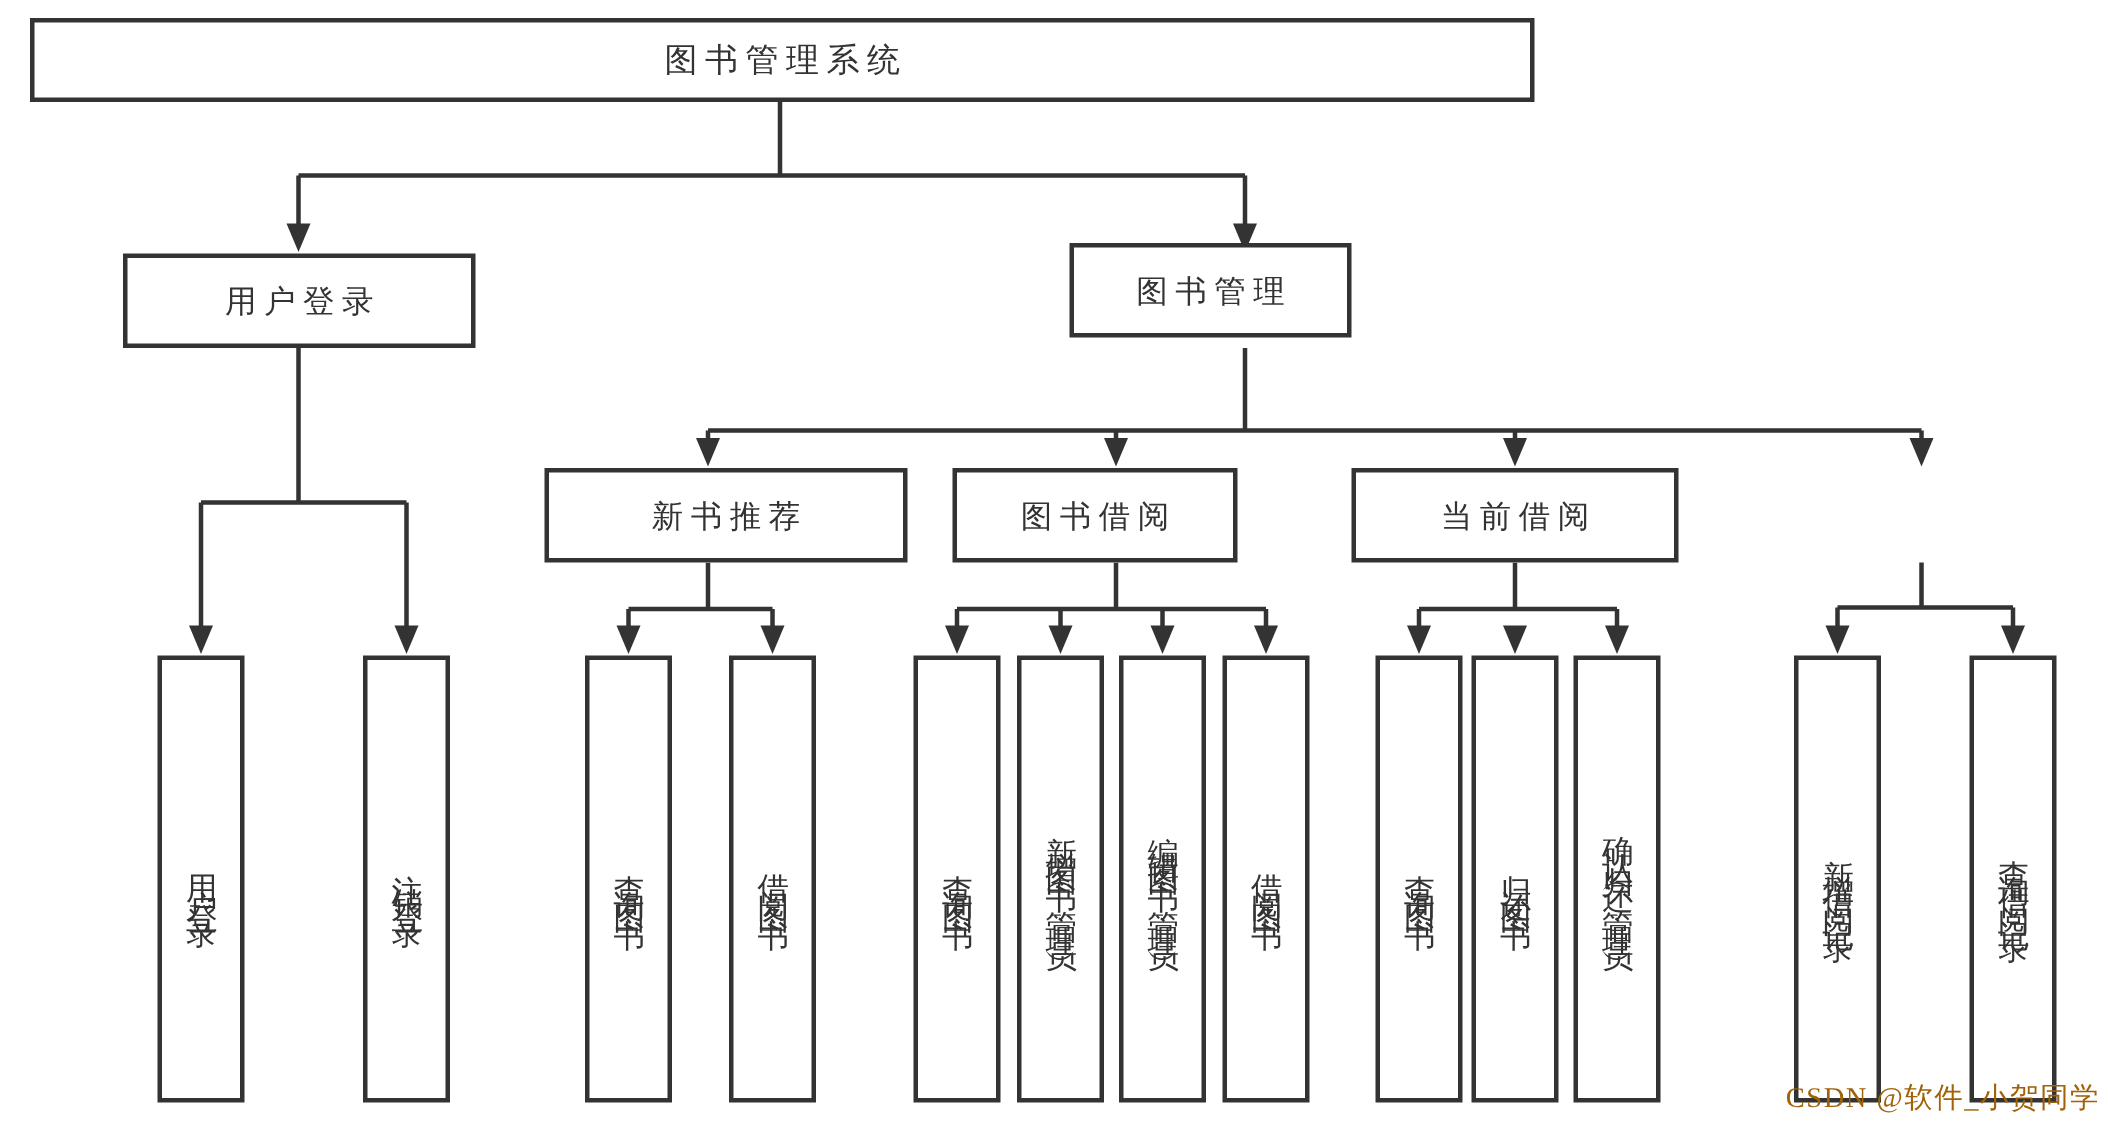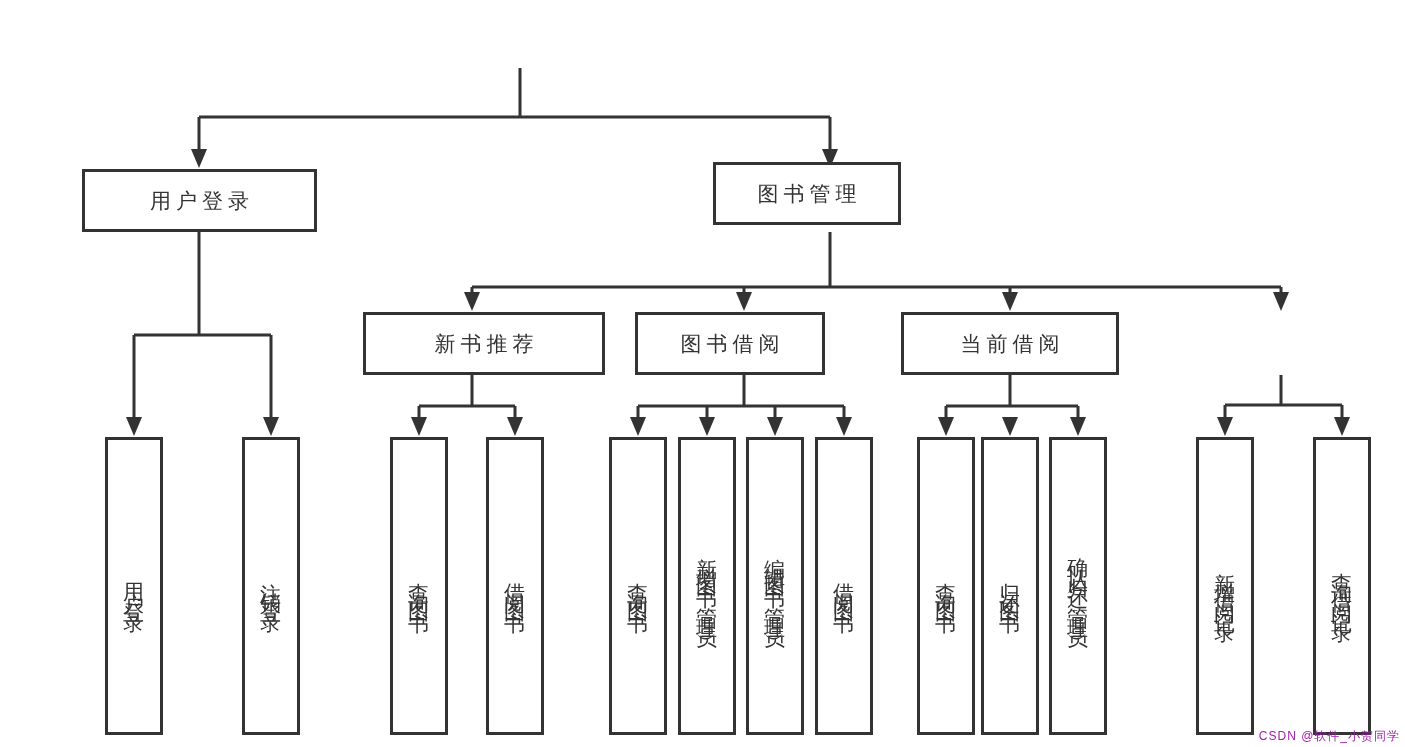--- a/index.html
+++ b/index.html
@@ -35,24 +35,25 @@
     font-size:21px;
     letter-spacing:10px;
     line-height:1;
     white-space:nowrap;
   }
   .lvl2,.lvl3{height:63px;}
   .watermark{
     position:absolute;
     right:5px;
     bottom:2px;
-    font-size:12px;
-    color:#a21caf;
+    font-size:19px;
+    color:#a16207;
     letter-spacing:1px;
     white-space:nowrap;
+    font-family:Liberation Serif, serif;
   }
 </style>
 </head>
 <body>
 
 <div class="stage">
 
   <svg class="wires" viewBox="0 0 1405 747" xmlns="http://www.w3.org/2000/svg">
     <g stroke="#333333" stroke-width="3" fill="none">
 
@@ -86,20 +87,23 @@
       <polygon points="767,417 783,417 775,436"></polygon>
       <polygon points="836,417 852,417 844,436"></polygon>
       <polygon points="938,417 954,417 946,436"></polygon>
       <polygon points="1002,417 1018,417 1010,436"></polygon>
       <polygon points="1070,417 1086,417 1078,436"></polygon>
       <polygon points="1217,417 1233,417 1225,436"></polygon>
       <polygon points="1334,417 1350,417 1342,436"></polygon>
     </g>
   </svg>
 
+  <div class="node h root" style="left:20px;top:12px;width:1003px;height:56px">
+    <span>图书管理系统</span>
+  </div>
 
   <div class="node h lvl2" style="left:82px;top:169px;width:235px">
     <span>用户登录</span>
   </div>
   <div class="node h lvl2" style="left:713px;top:162px;width:188px">
     <span>图书管理</span>
   </div>
 
   <div class="node h lvl3" style="left:363px;top:312px;width:242px">
     <span>新书推荐</span>

